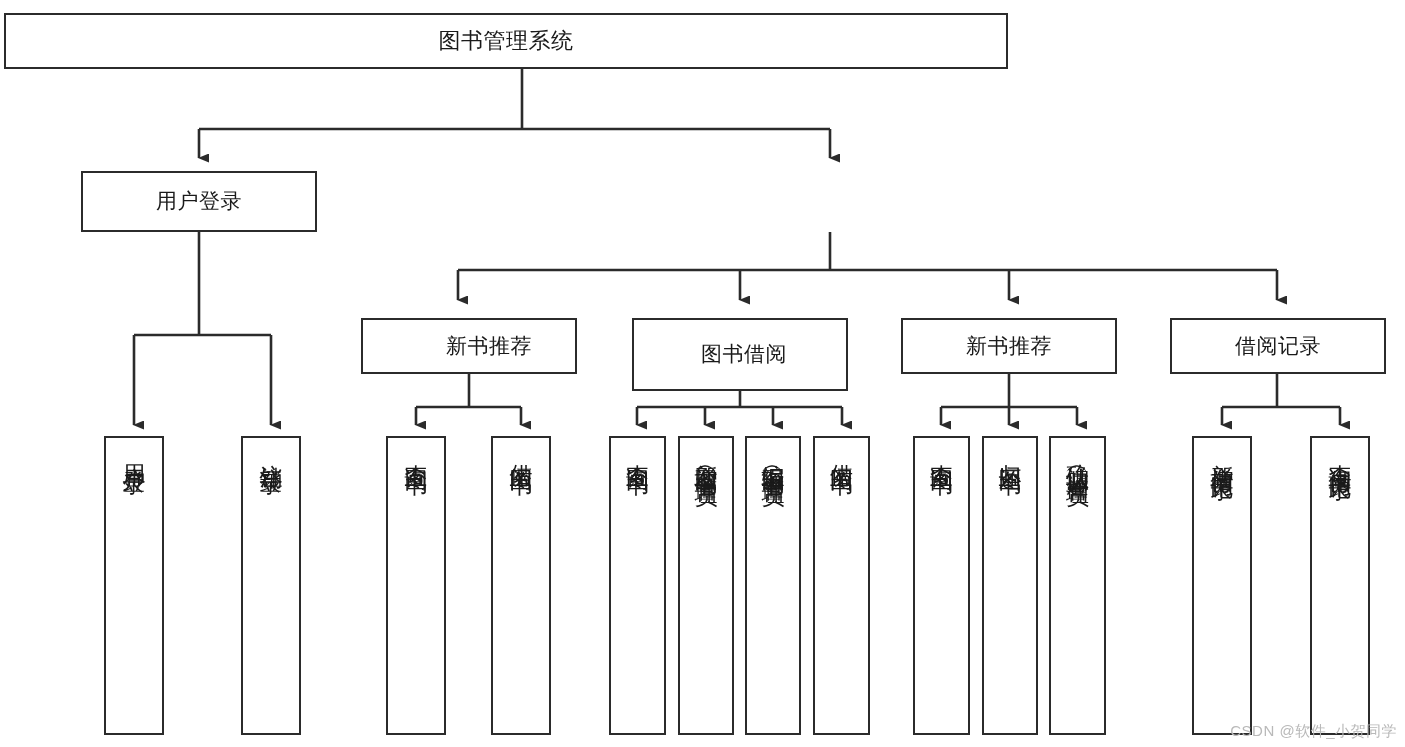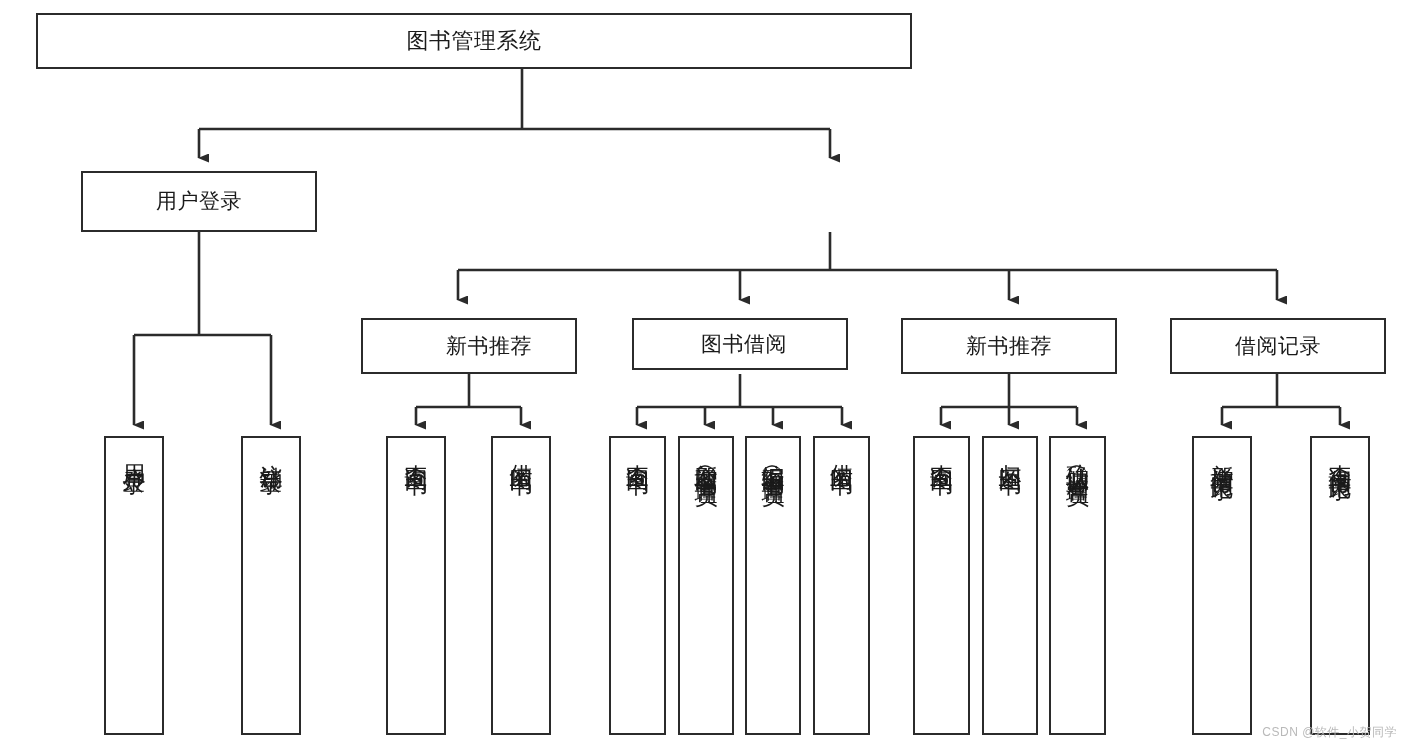--- a/index.html
+++ b/index.html
@@ -58,21 +58,21 @@
     writing-mode: vertical-rl;
     text-orientation: upright;
     font-size: 23px;
     letter-spacing: 3px;
     line-height: 1;
   }
   .watermark {
     position: absolute;
     right: 8px;
     bottom: 6px;
-    font-size: 12px;
+    font-size: 15px;
     color: #b9b9b9;
     white-space: nowrap;
     letter-spacing: 0.5px;
   }
 </style>
 </head>
 <body>
 
 <div id="canvas">
 
@@ -119,34 +119,34 @@
       <path d="M1009,407 L1009,425" marker-end="url(#arrowhead)"></path>
       <path d="M1077,407 L1077,425" marker-end="url(#arrowhead)"></path>
 
       <path d="M1277,374 L1277,407"></path>
       <path d="M1222,407 L1340,407"></path>
       <path d="M1222,407 L1222,425" marker-end="url(#arrowhead)"></path>
       <path d="M1340,407 L1340,425" marker-end="url(#arrowhead)"></path>
     </g>
   </svg>
 
-  <div class="node horiz root" style="left:36px; top:13px; width:876px; height:56px;">
+  <div class="node horiz root" style="left:4px; top:13px; width:1004px; height:56px;">
     <span class="label">图书管理系统</span>
   </div>
 
   <div class="node horiz" style="left:81px; top:171px; width:236px; height:61px;">
     <span class="label">用户登录</span>
   </div>
 
 
   <div class="node horiz" style="left:361px; top:318px; width:216px; height:56px;padding-left:40px;">
     <span class="label">新书推荐</span>
   </div>
 
-  <div class="node horiz" style="left:632px; top:318px; width:216px; height:52px;padding-left:8px;">
+  <div class="node horiz" style="left:632px; top:318px; width:216px; height:73px;padding-left:8px;">
     <span class="label">图书借阅</span>
   </div>
 
   <div class="node horiz" style="left:901px; top:318px; width:216px; height:56px;">
     <span class="label">新书推荐</span>
   </div>
 
   <div class="node horiz" style="left:1170px; top:318px; width:216px; height:56px;text-align:center;">
     <span class="label">借阅记录</span>
   </div>

